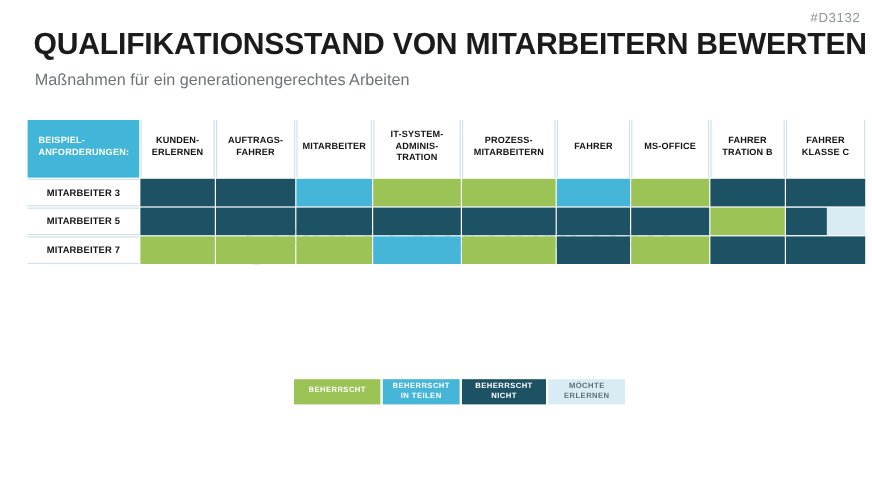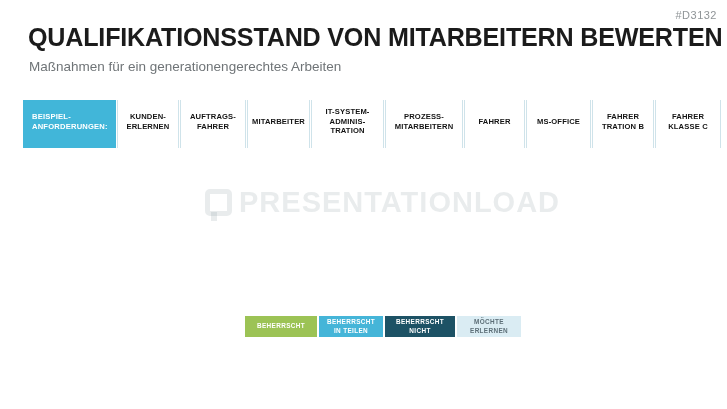--- a/index.html
+++ b/index.html
@@ -249,20 +249,58 @@
             <div>FAHRER</div>
             <div>TRATION B</div>
           </th>
           <th class="colhead">
             <div>FAHRER</div>
             <div>KLASSE C</div>
           </th>
         </tr>
     </thead>
     <tbody id="matrix-body">
+        <tr>
+          <td class="rowhead">MITARBEITER 3</td>
+          <td class="cell" style="background: rgb(29, 82, 101);"></td>
+          <td class="cell" style="background: rgb(29, 82, 101);"></td>
+          <td class="cell" style="background: rgb(69, 181, 216);"></td>
+          <td class="cell" style="background: rgb(156, 195, 85);"></td>
+          <td class="cell" style="background: rgb(156, 195, 85);"></td>
+          <td class="cell" style="background: rgb(69, 181, 216);"></td>
+          <td class="cell" style="background: rgb(156, 195, 85);"></td>
+          <td class="cell" style="background: rgb(29, 82, 101);"></td>
+          <td class="cell" style="background: rgb(29, 82, 101);"></td>
+        </tr>
+        <tr>
+          <td class="rowhead">MITARBEITER 5</td>
+          <td class="cell" style="background: rgb(29, 82, 101);"></td>
+          <td class="cell" style="background: rgb(29, 82, 101);"></td>
+          <td class="cell" style="background: rgb(29, 82, 101);"></td>
+          <td class="cell" style="background: rgb(29, 82, 101);"></td>
+          <td class="cell" style="background: rgb(29, 82, 101);"></td>
+          <td class="cell" style="background: rgb(29, 82, 101);"></td>
+          <td class="cell" style="background: rgb(29, 82, 101);"></td>
+          <td class="cell" style="background: rgb(156, 195, 85);"></td>
+          <td class="cell" style="background: rgb(218, 236, 243);">
+            <span class="half" style="left: 0px; width: 52%; background: rgb(29, 82, 101);"></span>
+          </td>
+        </tr>
+        <tr>
+          <td class="rowhead">MITARBEITER 7</td>
+          <td class="cell" style="background: rgb(156, 195, 85);"></td>
+          <td class="cell" style="background: rgb(156, 195, 85);"></td>
+          <td class="cell" style="background: rgb(156, 195, 85);"></td>
+          <td class="cell" style="background: rgb(69, 181, 216);"></td>
+          <td class="cell" style="background: rgb(156, 195, 85);"></td>
+          <td class="cell" style="background: rgb(29, 82, 101);"></td>
+          <td class="cell" style="background: rgb(156, 195, 85);"></td>
+          <td class="cell" style="background: rgb(29, 82, 101);"></td>
+          <td class="cell" style="background: rgb(29, 82, 101);"></td>
+        </tr>
       </tbody>
   </table>
 
   <div id="legend">
       <div class="legend-item" style="background: rgb(156, 195, 85); color: rgb(255, 255, 255); width: 72px;">BEHERRSCHT</div>
       <div class="legend-item" style="background: rgb(69, 181, 216); color: rgb(255, 255, 255); width: 64px;">BEHERRSCHT
 IN TEILEN</div>
       <div class="legend-item" style="background: rgb(29, 82, 101); color: rgb(255, 255, 255); width: 70px;">BEHERRSCHT NICHT</div>
       <div class="legend-item" style="background: rgb(218, 236, 243); color: rgb(93, 111, 120); width: 64px;">MÖCHTE ERLERNEN</div>
     </div>

